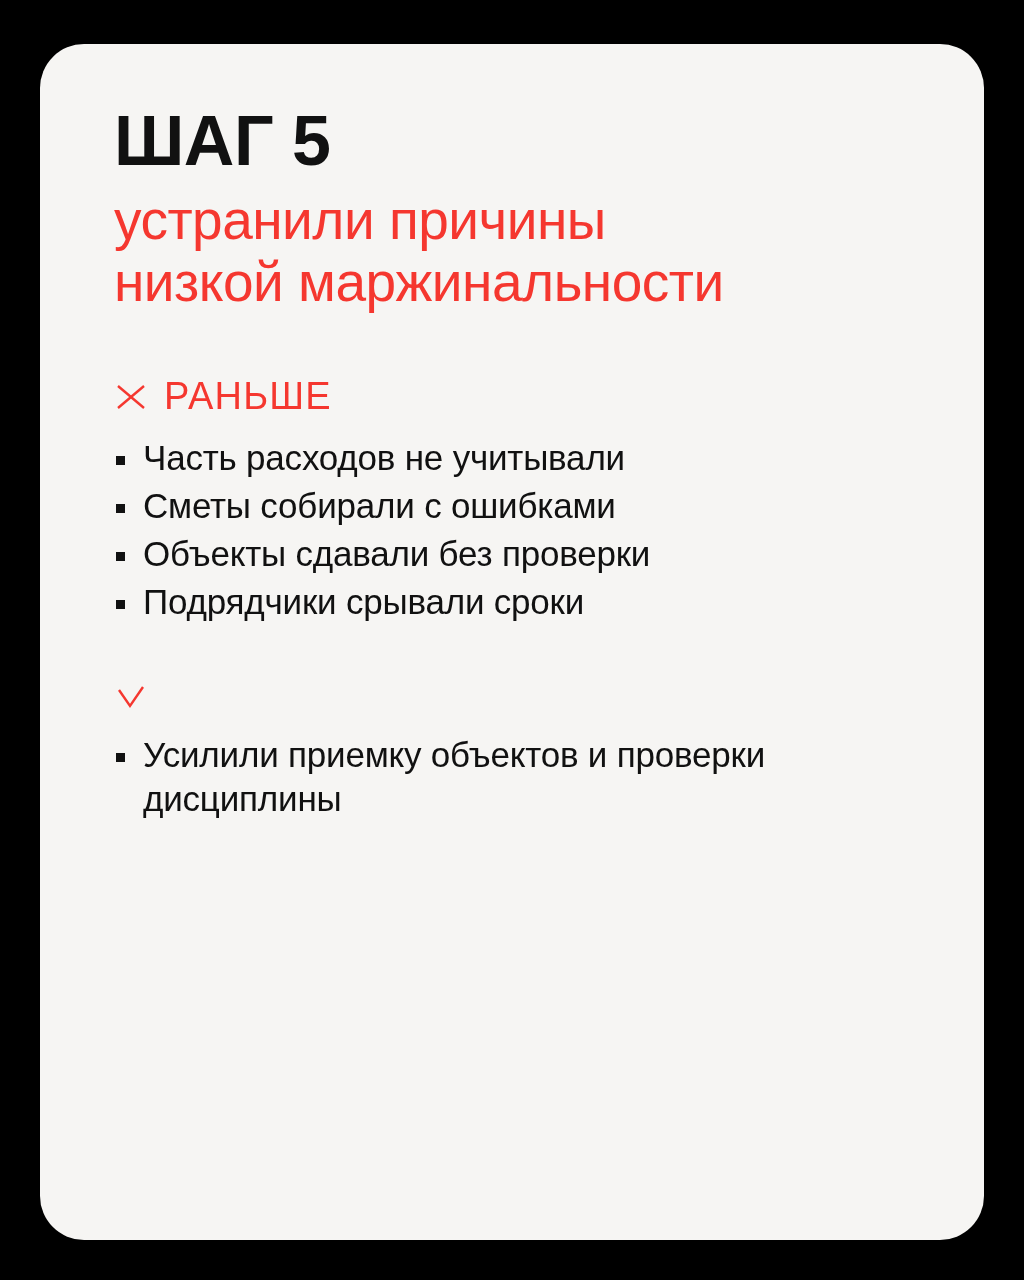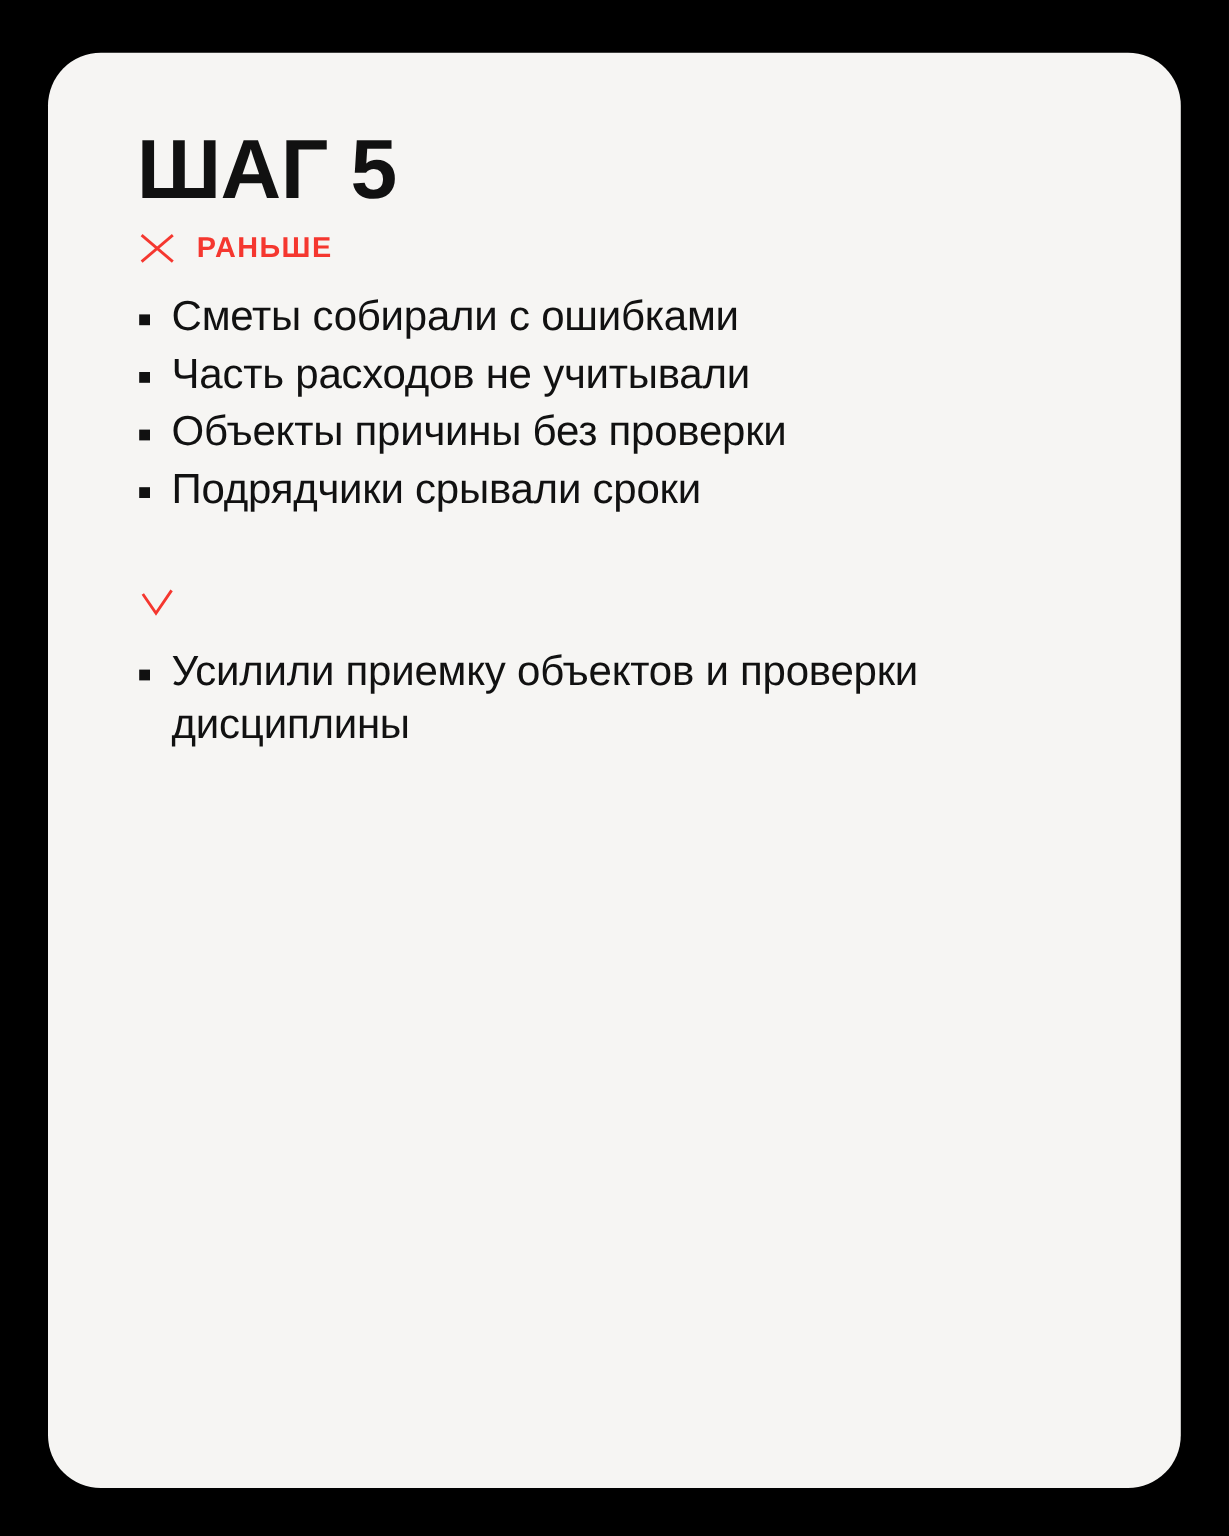--- a/index.html
+++ b/index.html
@@ -60,22 +60,22 @@
     display: inline-block;
     width: 34px;
     height: 34px;
     position: relative;
     flex: 0 0 auto;
   }
   .section-head .mark svg {
     display: block;
   }
   .section-label {
-    font-size: 24px;
-    font-weight: 700;
+    font-size: 38px;
+    font-weight: 400;
     color: #f5372f;
     letter-spacing: 1.2px;
   }
   ul.points {
     list-style: none;
     margin: 0;
     padding: 0;
   }
   ul.points li {
     display: flex;
@@ -103,43 +103,44 @@
     height: 52px;
   }
 </style>
 </head>
 <body>
 
 <div class="slide">
   <div class="card">
 
     <h1 class="step-title">ШАГ 5</h1>
+    <h2 class="headline">устранили причины низкой маржинальности</h2>
 
     <div class="section">
       <div class="section-head">
         <span class="mark">
           <svg width="34" height="34" viewBox="0 0 34 34" aria-hidden="true">
             <line x1="4" y1="6" x2="30" y2="28" stroke="#f5372f" stroke-width="2.4"></line>
             <line x1="30" y1="6" x2="4" y2="28" stroke="#f5372f" stroke-width="2.4"></line>
           </svg>
         </span>
         <span class="section-label">РАНЬШЕ</span>
       </div>
       <ul class="points">
         <li>
           <span class="bullet"></span>
+          <span class="text">Часть расходов не учитывали</span>
+        </li>
+        <li>
+          <span class="bullet"></span>
           <span class="text">Сметы собирали с ошибками</span>
         </li>
         <li>
           <span class="bullet"></span>
-          <span class="text">Часть расходов не учитывали</span>
-        </li>
-        <li>
-          <span class="bullet"></span>
-          <span class="text"> Объекты причины без проверки</span>
+          <span class="text"> Объекты сдавали без проверки</span>
         </li>
         <li>
           <span class="bullet"></span>
           <span class="text"> Подрядчики срывали сроки</span>
         </li>
       </ul>
     </div>
 
     <div class="gap-between"></div>
 

